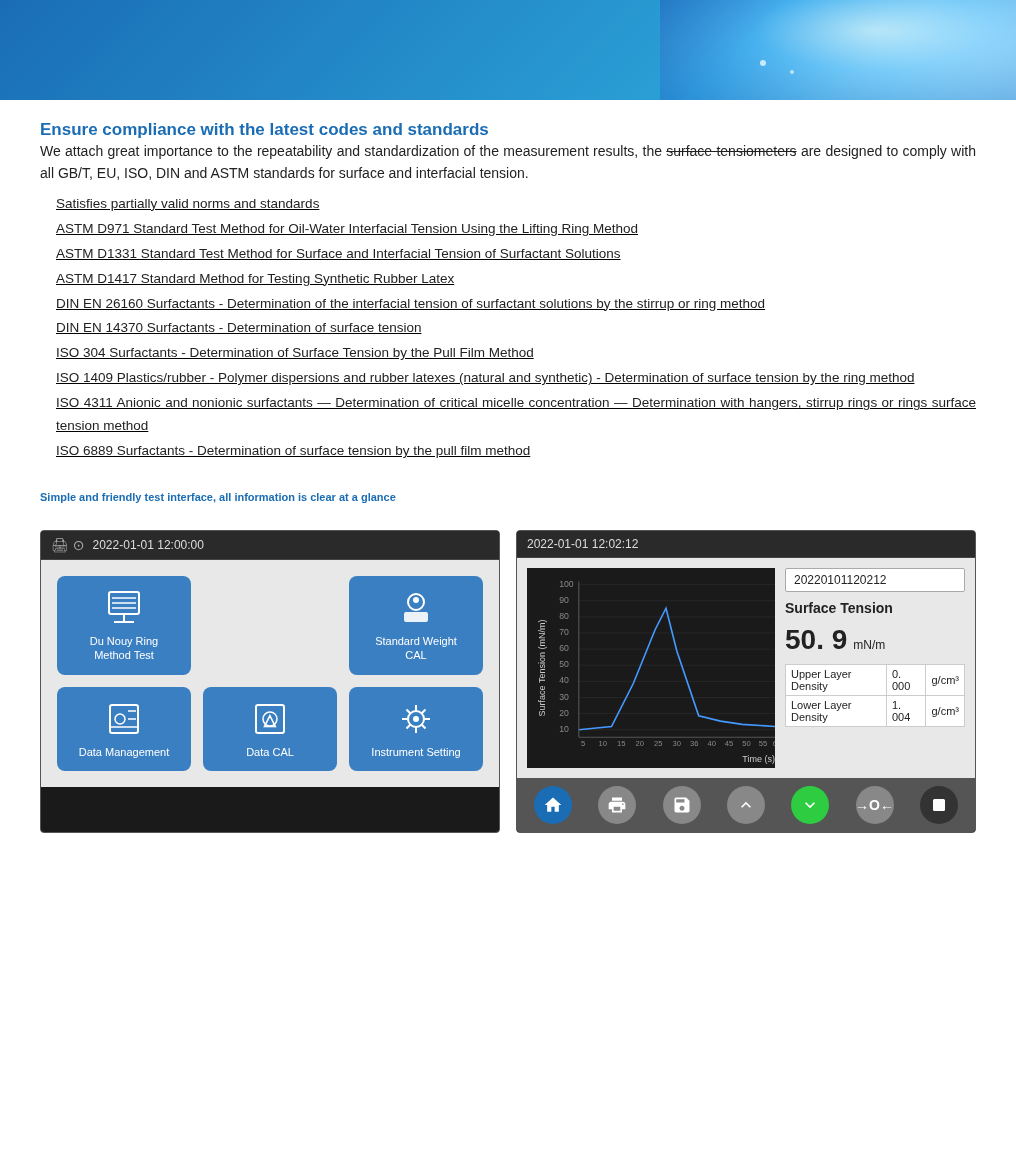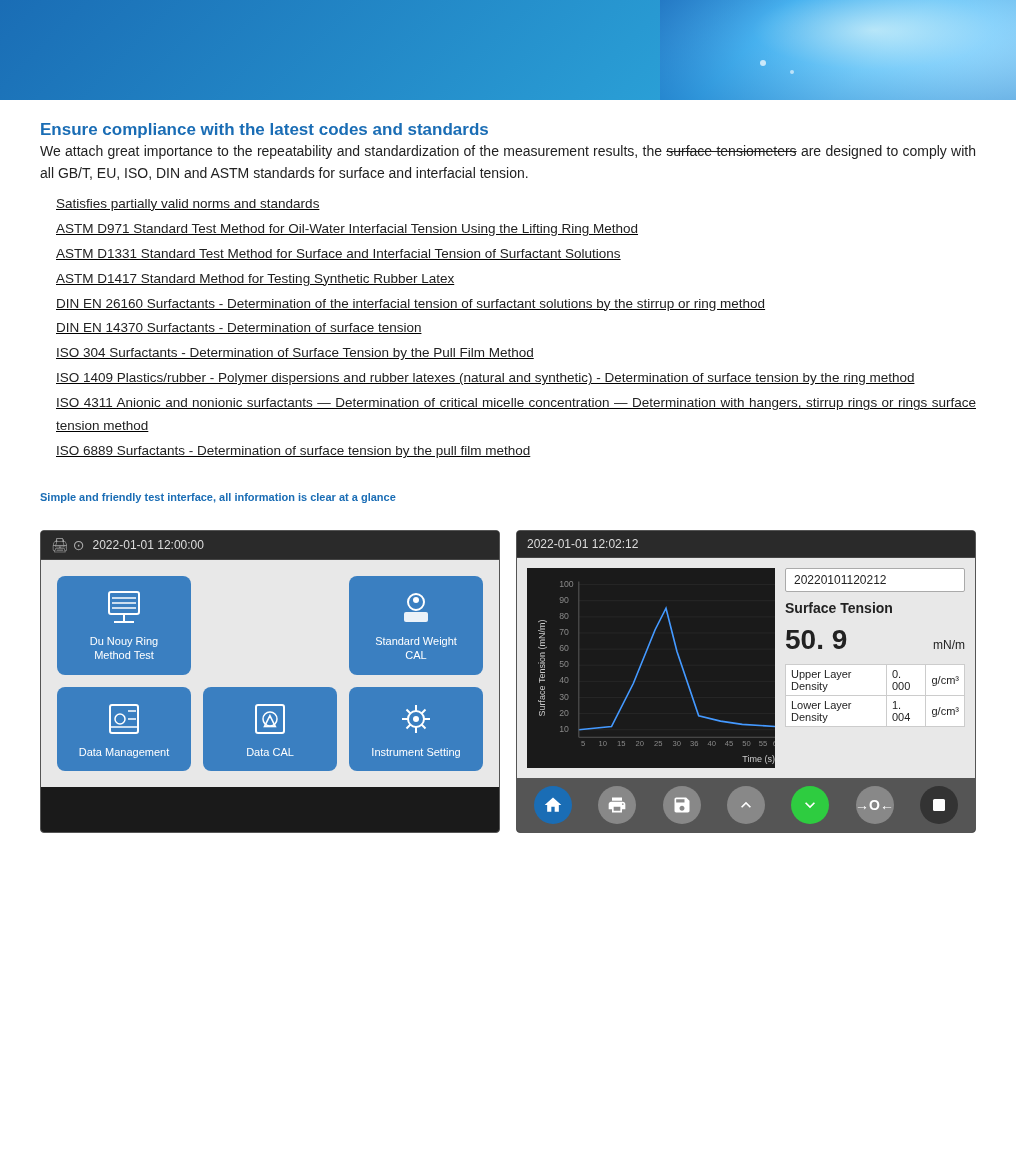--- a/index.html
+++ b/index.html
@@ -250,21 +250,21 @@
     .surface-tension-label {
       font-size: 14px;
       font-weight: bold;
       color: #222;
       text-align: left;
     }
 
     .tension-value-row {
       display: flex;
       align-items: baseline;
-      justify-content: space-between;
+      justify-content: flex-start;
       gap: 6px;
     }
 
     .tension-value {
       font-size: 28px;
       font-weight: bold;
       color: #222;
     }
 
     .tension-unit {

